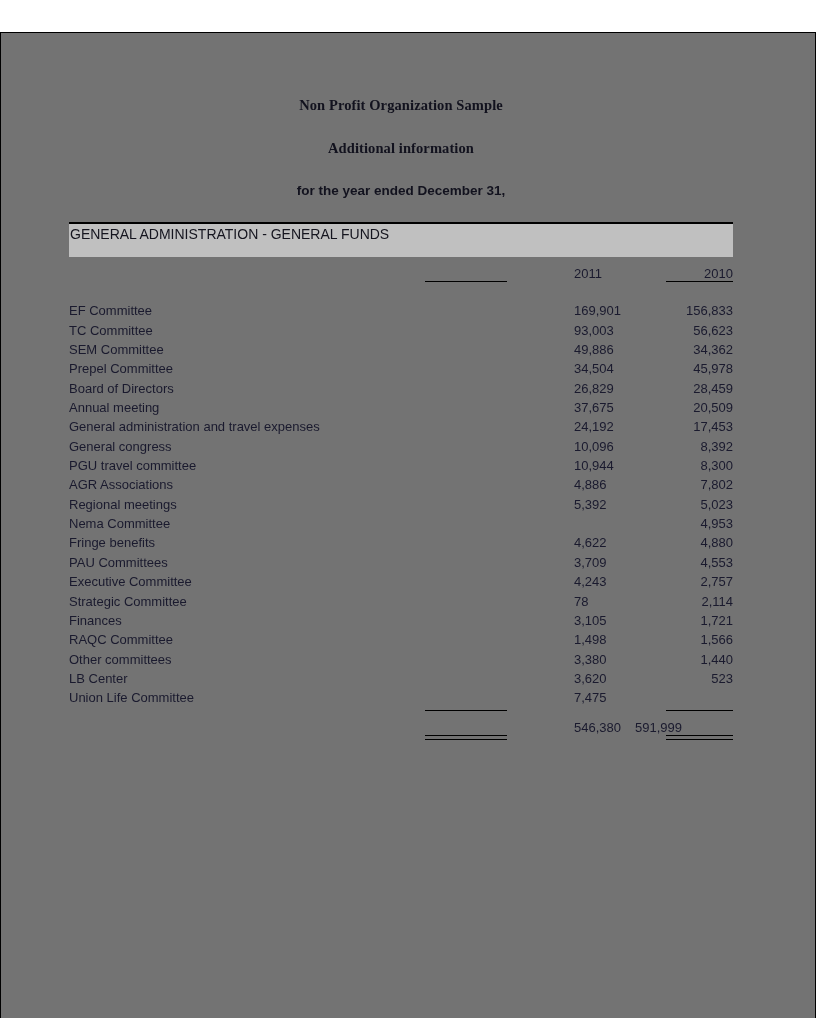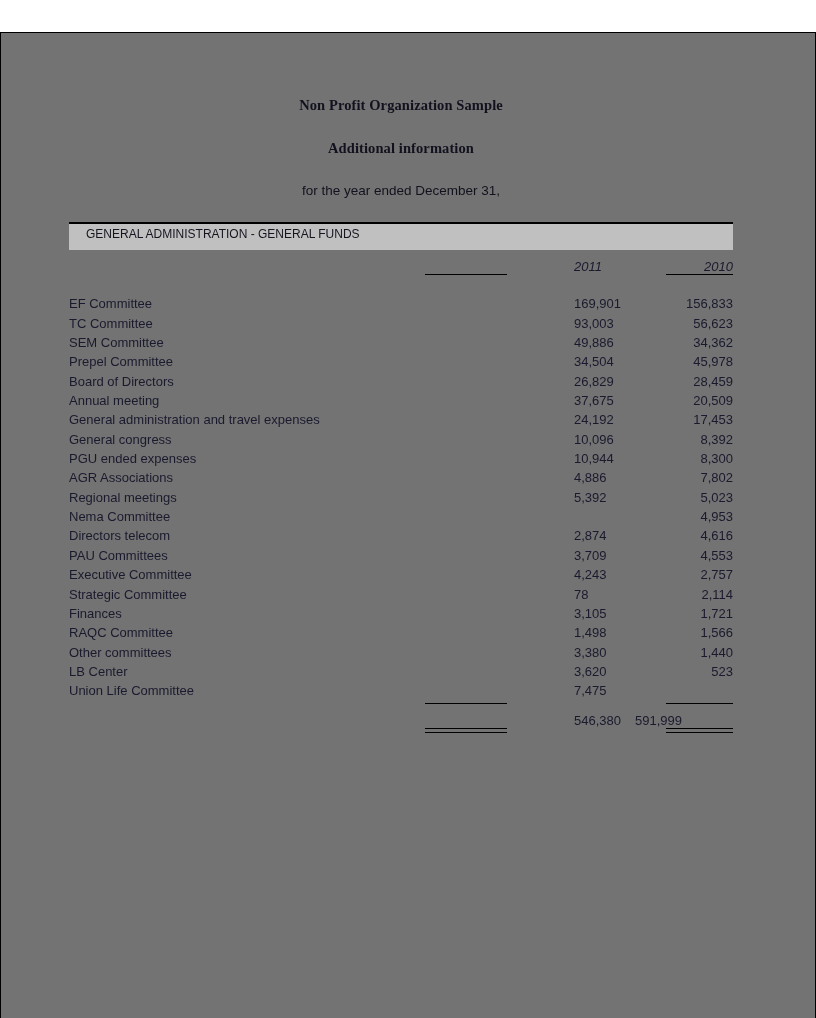--- a/index.html
+++ b/index.html
@@ -38,37 +38,37 @@
     font-weight: bold;
     font-size: 14.5px;
     color: #12121e;
     letter-spacing: 0.1px;
   }
   .title-line.t1 { margin-bottom: 0; }
   .title-line.t2 { margin-top: 26px; }
   .subtitle-line {
     margin-top: 26px;
     font-family: "Liberation Sans", sans-serif;
-    font-weight: normal;
+    font-weight: bold;
     font-size: 13.5px;
     color: #12121e;
   }
 
   
   .section-band-wrap {
     margin-top: 24px;
     border-top: 2px solid #000000;
   }
   .section-band {
     background: #c0c0c0;
-    height: 26px;
+    height: 33px;
     line-height: 21px;
-    font-size: 12px;
+    font-size: 14px;
     color: #15151f;
-    padding-left: 17px;
+    padding-left: 1px;
     box-sizing: border-box;
   }
 
   
   table.fin {
     border-collapse: collapse;
     width: 664px;
     table-layout: fixed;
     font-size: 13px;
     color: #1a1a2e;
@@ -91,21 +91,21 @@
   .num {
     text-align: right;
     white-space: nowrap;
     font-variant-numeric: tabular-nums;
   }
   .num.y1 { padding-right: 77px; }
   .num.y2 { padding-right: 0px; }
 
   
   tr.hdr td { height: 24px; font-size: 13px; }
-  tr.hdr .num { padding-bottom: 1px; font-style: italic; }
+  tr.hdr .num { padding-bottom: 1px; }
   .yr-cell { position: relative; }
   .yr-rule {
     position: absolute;
     bottom: 0;
     height: 0;
     border-bottom: 1.4px solid #000000;
   }
   .yr-rule.r1 { right: 77px; width: 82px; }
   .yr-rule.r2 { right: 0px;  width: 67px; }
 
@@ -211,43 +211,43 @@
             <td class="lbl">General administration and travel expenses</td>
             <td class="num y1">24,192</td>
             <td class="num y2">17,453</td>
           </tr>
           <tr class="data">
             <td class="lbl">General congress</td>
             <td class="num y1">10,096</td>
             <td class="num y2">8,392</td>
           </tr>
           <tr class="data">
-            <td class="lbl">PGU ended expenses</td>
+            <td class="lbl">PGU travel committee</td>
             <td class="num y1">10,944</td>
             <td class="num y2">8,300</td>
           </tr>
           <tr class="data">
             <td class="lbl">AGR Associations</td>
             <td class="num y1">4,886</td>
             <td class="num y2">7,802</td>
           </tr>
           <tr class="data">
             <td class="lbl">Regional meetings</td>
             <td class="num y1">5,392</td>
             <td class="num y2">5,023</td>
           </tr>
           <tr class="data">
             <td class="lbl">Nema Committee</td>
             <td class="num y1"></td>
             <td class="num y2">4,953</td>
           </tr>
           <tr class="data">
-            <td class="lbl">Directors telecom</td>
-            <td class="num y1">2,874</td>
-            <td class="num y2">4,616</td>
+            <td class="lbl">Fringe benefits</td>
+            <td class="num y1">4,622</td>
+            <td class="num y2">4,880</td>
           </tr>
           <tr class="data">
             <td class="lbl">PAU Committees</td>
             <td class="num y1">3,709</td>
             <td class="num y2">4,553</td>
           </tr>
           <tr class="data">
             <td class="lbl">Executive Committee</td>
             <td class="num y1">4,243</td>
             <td class="num y2">2,757</td>

